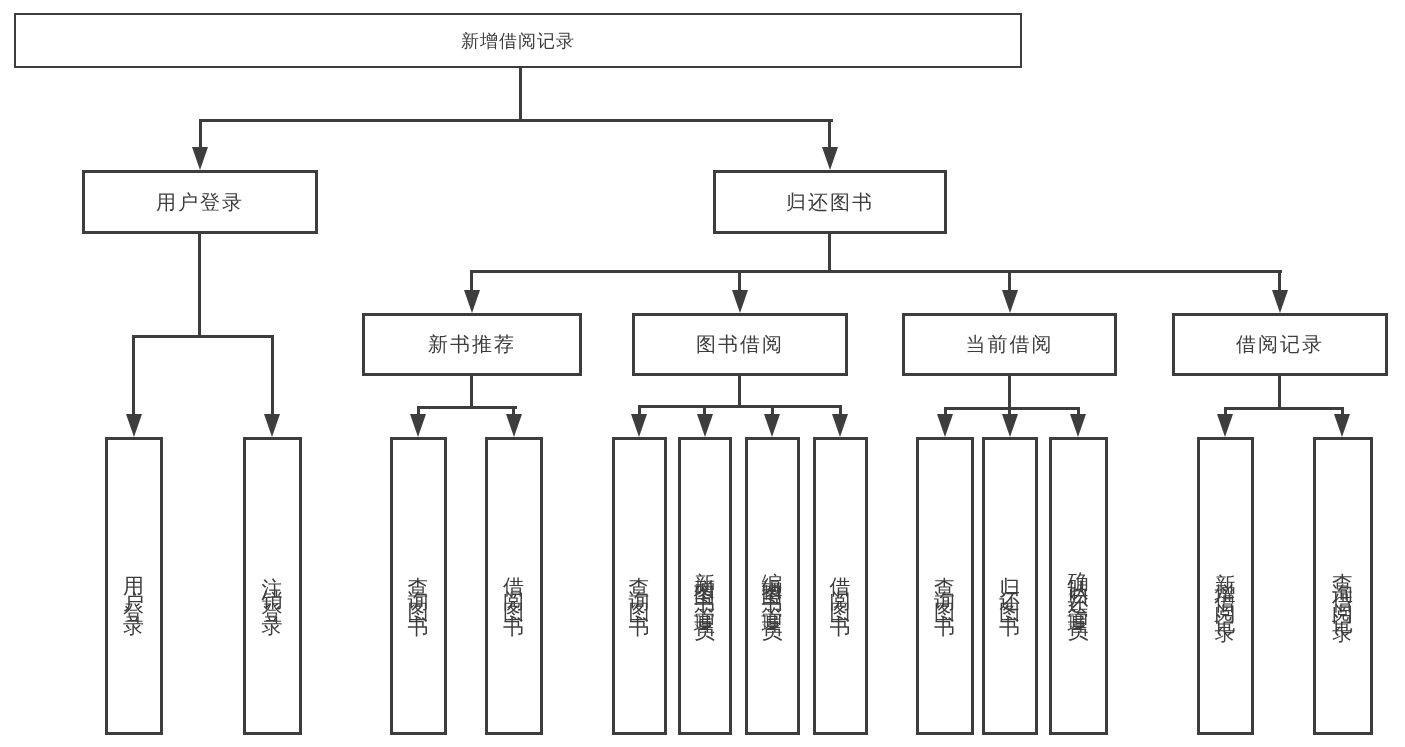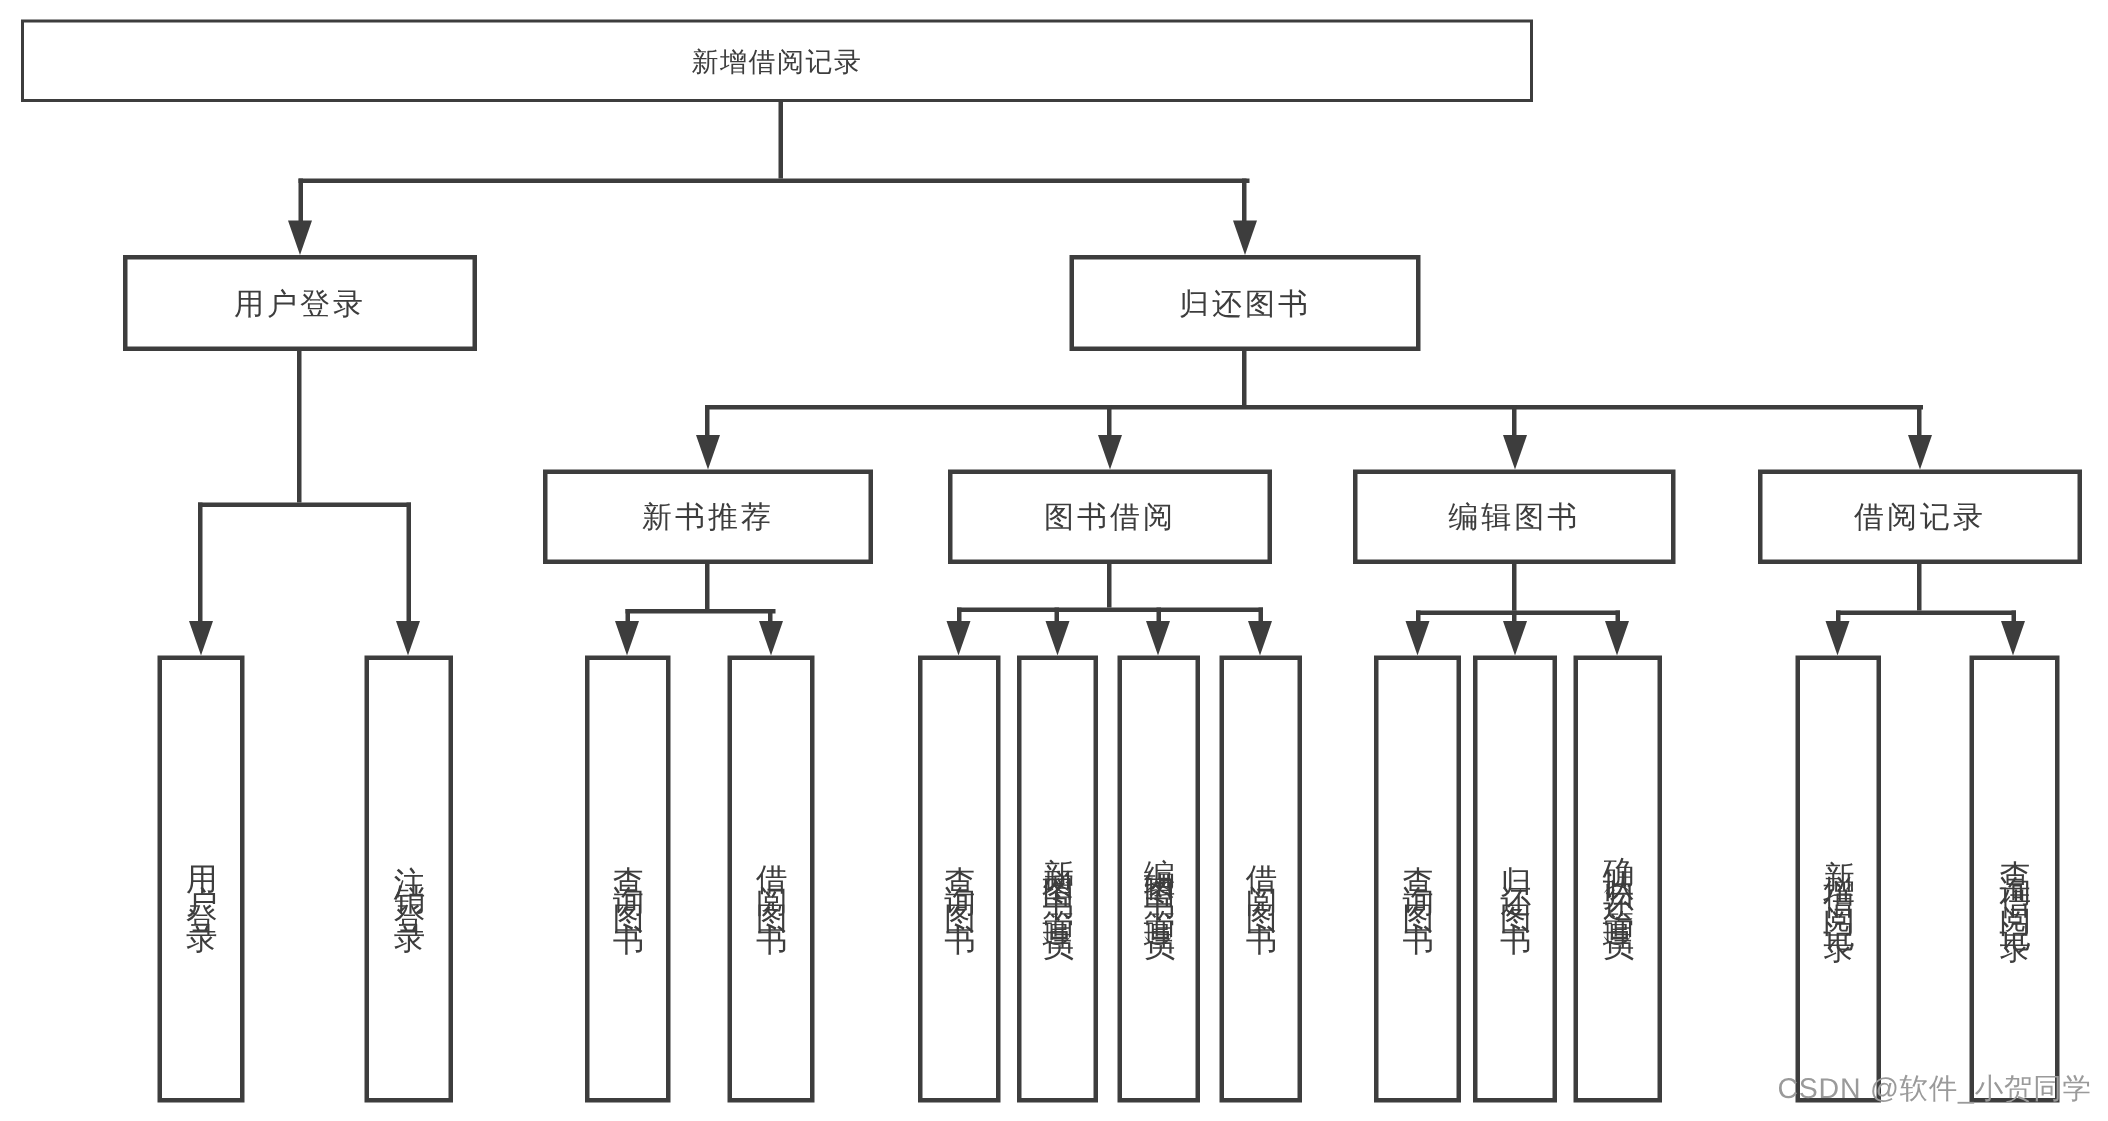--- a/index.html
+++ b/index.html
@@ -95,21 +95,21 @@
   <div class="vline" style="left:1278px; top:270px; height:22px;"></div>
   <div class="arrow" style="left:1272px; top:290px;"></div>
 
   <div class="box lvl3" style="left:632px; top:313px; width:216px; height:63px;">
     <span>图书借阅</span>
   </div>
   <div class="box lvl3" style="left:362px; top:313px; width:220px; height:63px;">
     <span>新书推荐</span>
   </div>
   <div class="box lvl3" style="left:902px; top:313px; width:215px; height:63px;">
-    <span>编辑图书</span>
+    <span>当前借阅</span>
   </div>
   <div class="box lvl3" style="left:1172px; top:313px; width:216px; height:63px;align-items:center;">
     <span>借阅记录</span>
   </div>
 
   <div class="vline" style="left:470px; top:376px; height:30px;"></div>
   <div class="hline" style="left:417px; top:406px; width:100px;"></div>
   <div class="vline" style="left:417px; top:406px; height:10px;"></div>
   <div class="arrow" style="left:410px; top:414px;"></div>
   <div class="vline" style="left:512px; top:406px; height:10px;"></div>
@@ -179,15 +179,14 @@
     <span class="vtext v-long">确认归还（管理员）</span>
   </div>
 
   <div class="box leaf" style="left:1197px; top:437px; width:57px; height:298px;">
     <span class="vtext v-mid">新增借阅记录</span>
   </div>
   <div class="box leaf" style="left:1313px; top:437px; width:60px; height:298px;">
     <span class="vtext v-mid">查询借阅记录</span>
   </div>
 
-  <div class="watermark">CSDN @软件_小贺同学</div>
 
 </div>
 
 </body></html>

